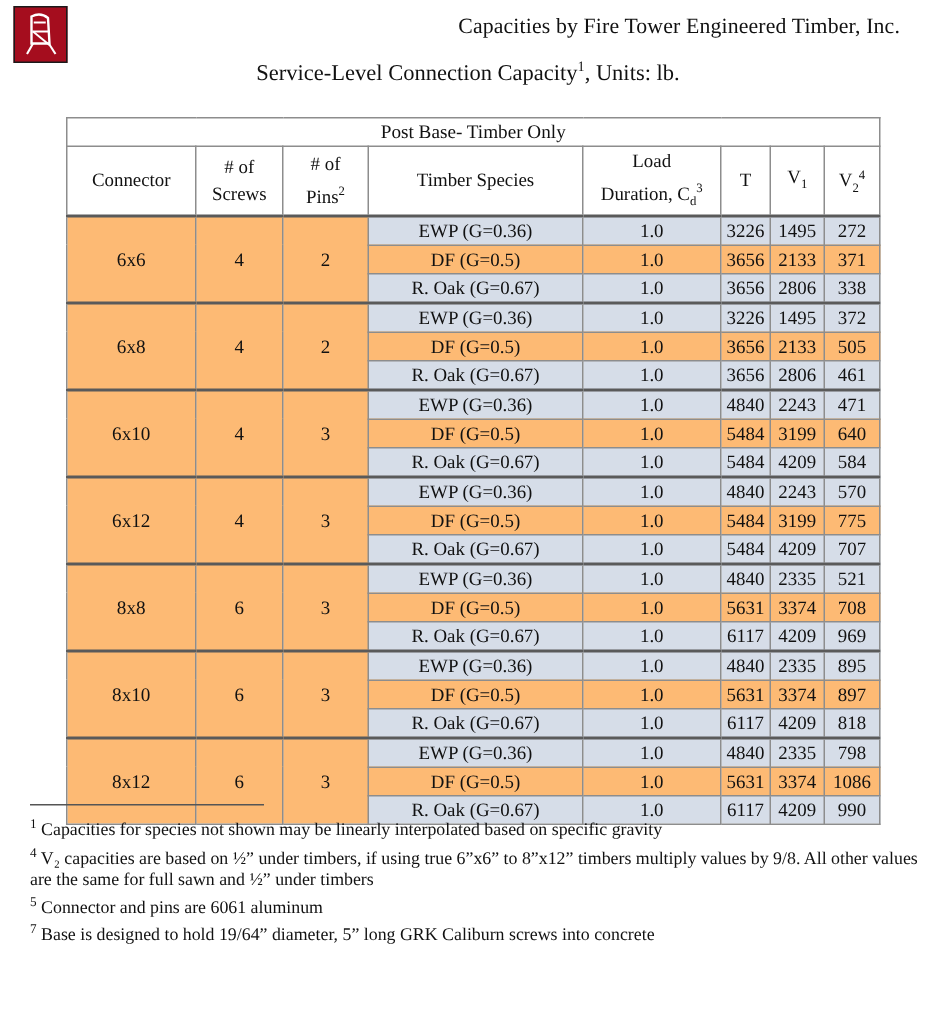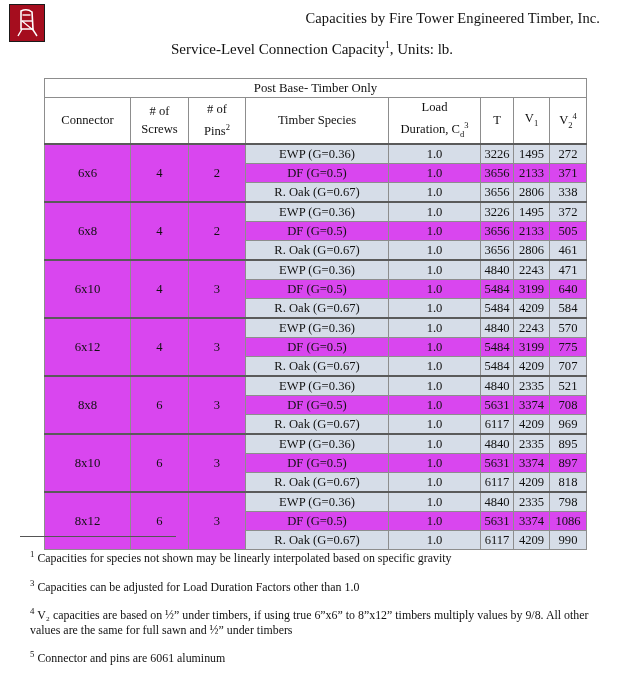--- a/index.html
+++ b/index.html
@@ -87,21 +87,21 @@
   .hdr td {
     height: 34px;
     line-height: 15px;
     font-size: 12.6px;
   }
   .hdr td sup { font-size: 8.5px; }
   .hdr td sub { font-size: 8.5px; }
   .two-line { display: block; }
 
   td.shade { background: #d6dde8; }
-  td.plain { background: #d946ef; }
+  td.plain { background: #fdba74; }
 
   tr.group-start > td { border-top: 2px solid #5a5a5a; }
 
   td.connector {
     font-weight: bold;
     font-size: 12.8px;
   }
   td.species { text-align: center; }
 
   
@@ -123,21 +123,21 @@
     font-size: 11.9px;
     line-height: 14.6px;
   }
   .fn-rule {
     width: 156px;
     height: 0;
     border-top: 1px solid #555;
     margin-bottom: 5px;
   }
   .fn-item {
-    margin: 10px;
+    margin: 0;
     padding: 0;
     white-space: normal;
   }
   .fn-item sup { font-size: 8.8px; vertical-align: super; }
 </style>
 </head>
 <body>
 
 <div class="page-header">
 
@@ -361,18 +361,17 @@
           <td class="shade">990</td>
         </tr>
       </tbody>
   </table>
 </div>
 
 <div class="footnotes">
   <div class="fn-rule"></div>
   <div id="fn-list">
       <div class="fn-item"><sup>1</sup> <span>Capacities for species not shown may be linearly interpolated based on specific gravity</span></div>
-      <div class="fn-item"><sup>3</sup> <span>Capacities can be adjusted for Load Duration Factors other than 1.0</span></div>
       <div class="fn-item"><sup>4</sup> <span>V₂ capacities are based on ½” under timbers, if using true 6”x6” to 8”x12” timbers multiply values by 9/8. All other values are the same for full sawn and ½” under timbers</span></div>
       <div class="fn-item"><sup>5</sup> <span>Connector and pins are 6061 aluminum</span></div>
       <div class="fn-item"><sup>7</sup> <span>Base is designed to hold 19/64” diameter, 5” long GRK Caliburn screws into concrete</span></div>
     </div>
 </div>
 
 </body></html>

